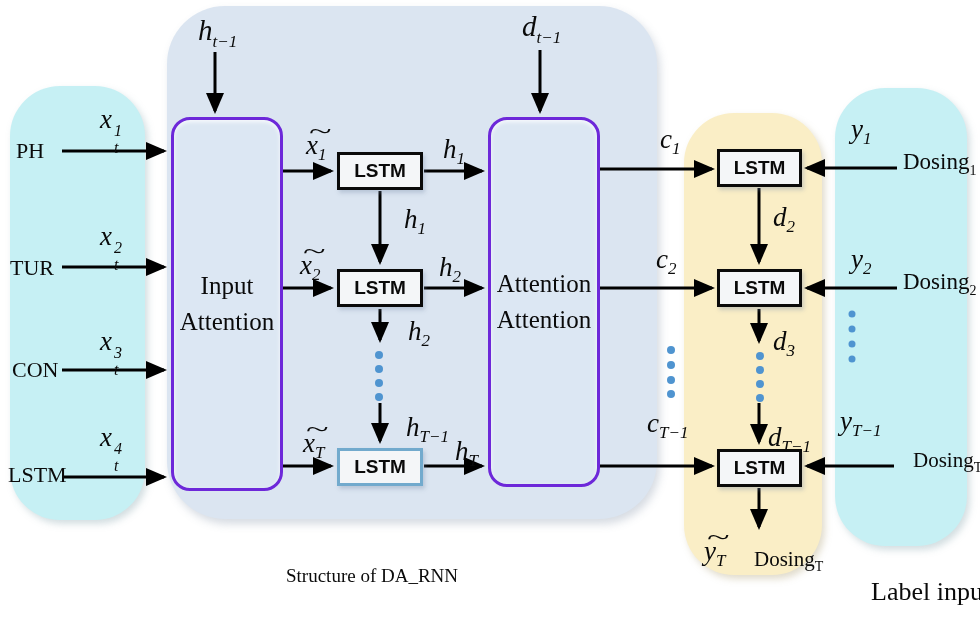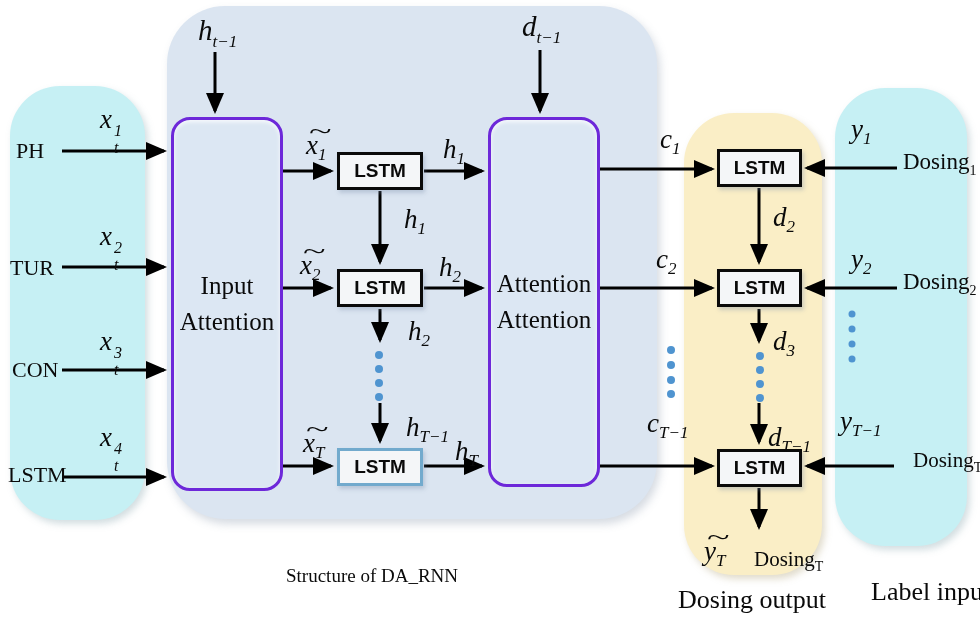--- a/index.html
+++ b/index.html
@@ -233,16 +233,15 @@
   <div class="math" style="left:851px;top:246px;"><i class="b">y</i><sub>2</sub></div>
   <div class="math" style="left:840px;top:408px;"><i class="b">y</i><sub>T−1</sub></div>
   <div class="math mt" style="left:704px;top:538px;"><span class="tld">~</span><i class="b">y</i><sub>T</sub></div>
 
   <div class="dosing" style="left:903px;top:150px;"><span>Dosing</span><sub>1</sub></div>
   <div class="dosing" style="left:903px;top:270px;"><span>Dosing</span><sub>2</sub></div>
   <div class="dosing" style="left:897px;top:450px;font-size:21px;margin-left:16px;"><span>Dosing</span><sub>T-1</sub></div>
   <div class="dosing" style="left:754px;top:549px;font-size:21px;"><span>Dosing</span><sub>T</sub></div>
 
   <div class="caption" style="left:286px;top:566px;font-size:19px;">Structure of DA_RNN</div>
-  <div class="caption" style="left:678px;top:586px;font-size:26px;">Dosing output</div>
   <div class="caption" style="left:871px;top:578px;font-size:26px;">Label input</div>
 
 </div>
 
 </body></html>

